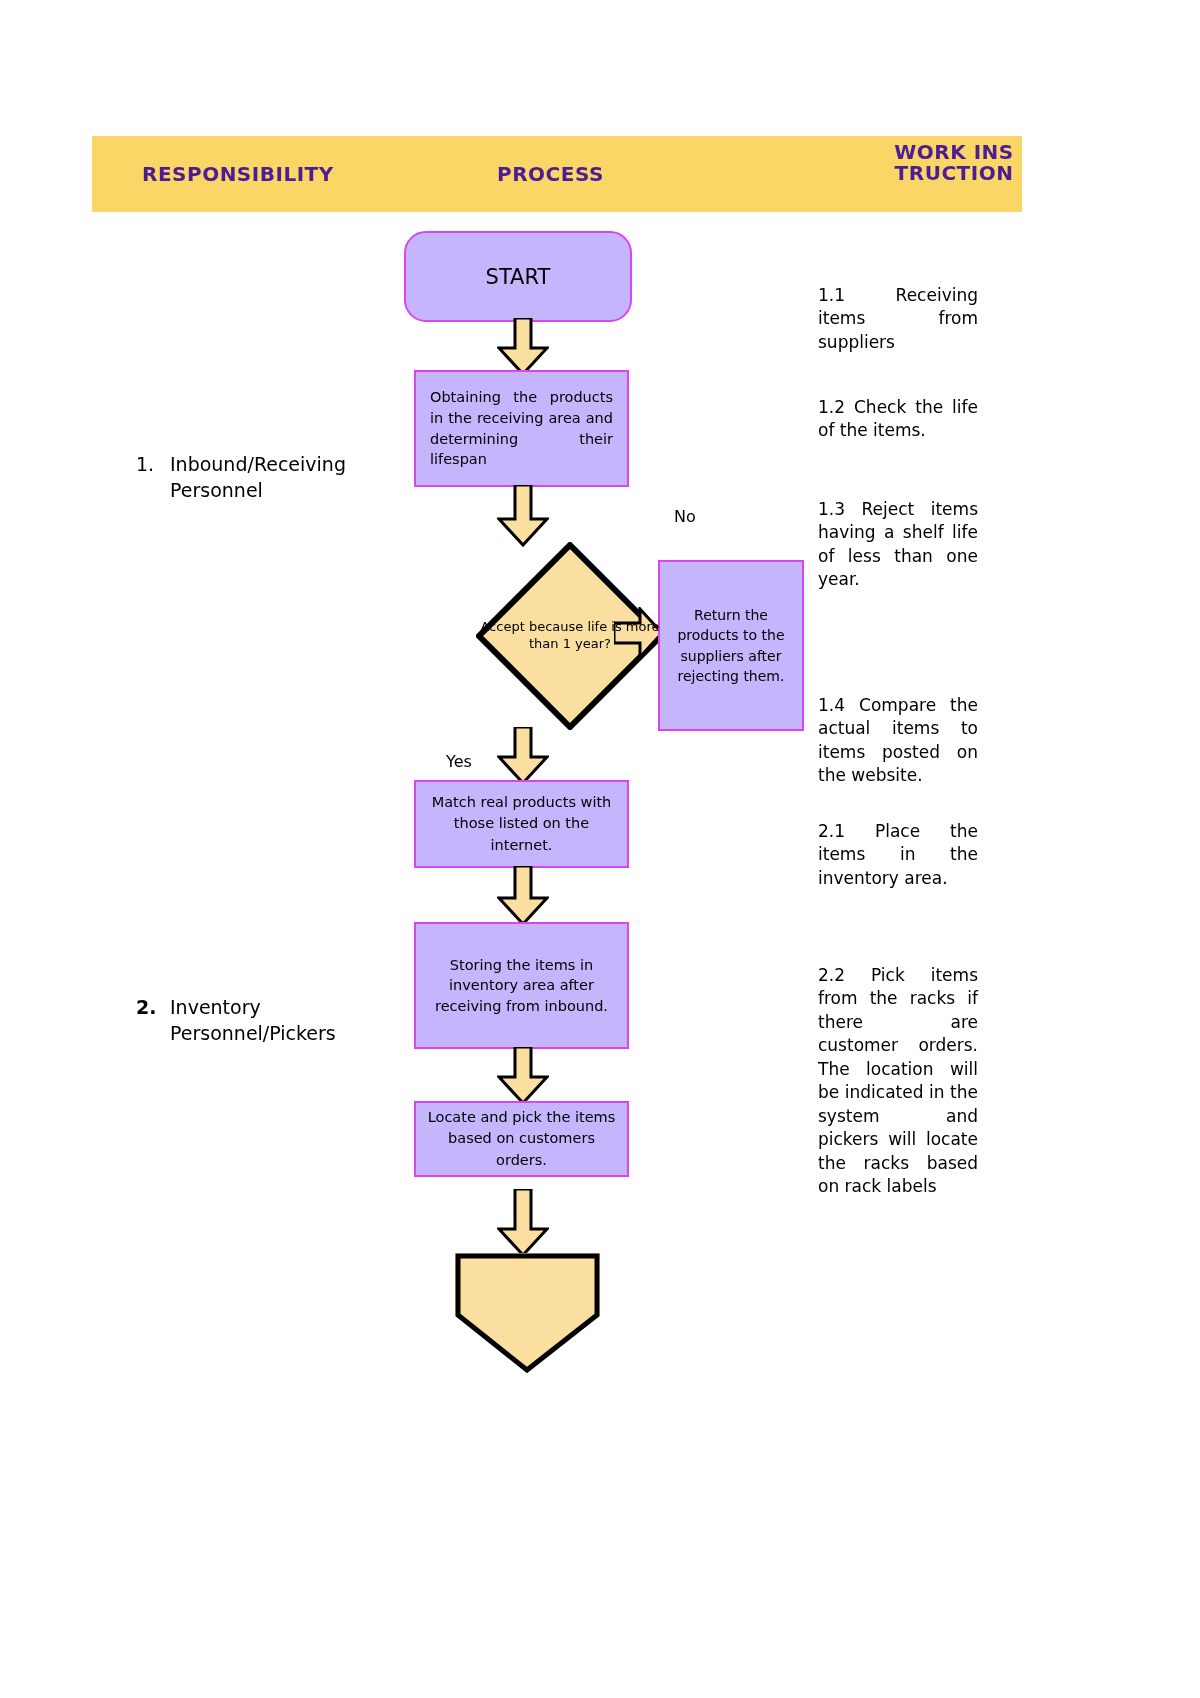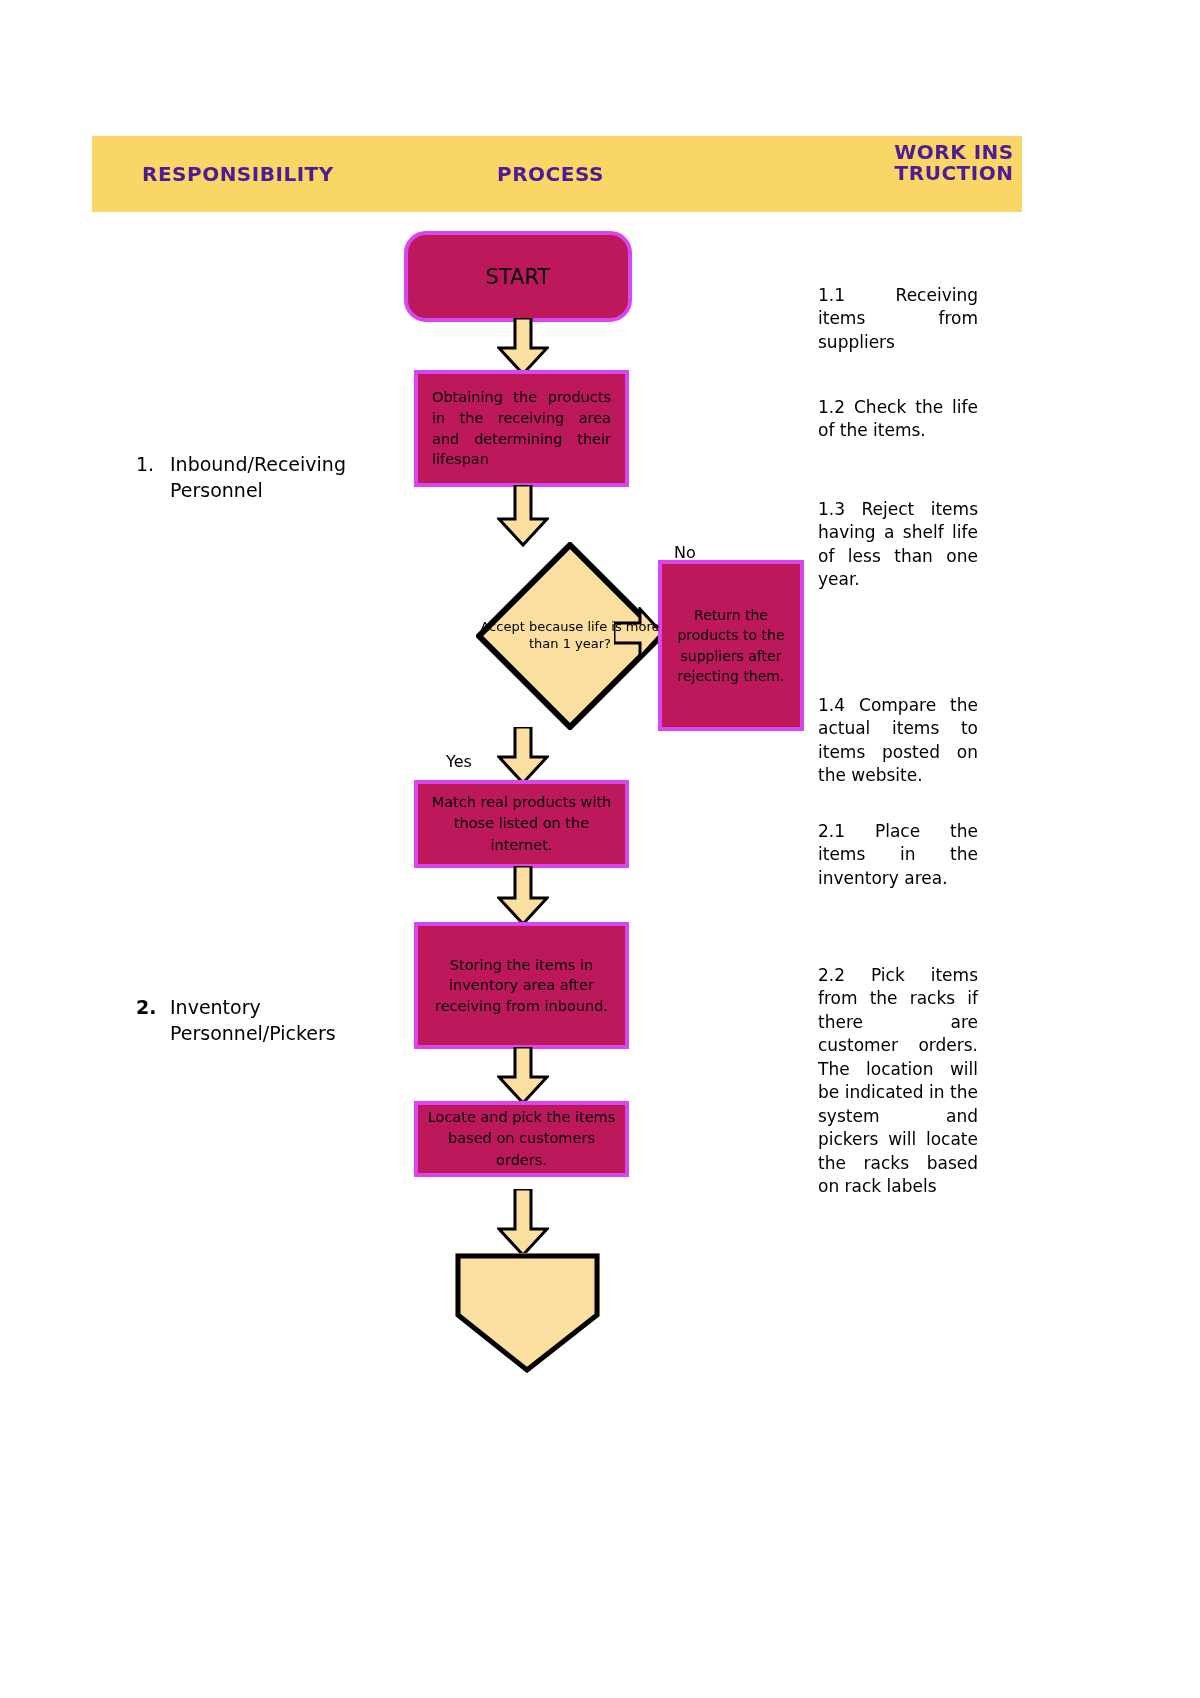--- a/index.html
+++ b/index.html
@@ -65,22 +65,22 @@
     width: 220px;
     vertical-align: top;
   }
   #resp-1 { left: 136px; top: 452px; text-decoration: underline; }
   #resp-2 { left: 136px; top: 995px; }
   #resp-1 .resp-num { font-weight: normal; }
 
   
   .shape {
     position: absolute;
-    background: #be185d;
-    border: 4px solid #d946ef;
+    background: #c4b5fd;
+    border: 2px solid #d946ef;
     box-sizing: border-box;
     display: flex;
     align-items: center;
     justify-content: center;
     text-align: center;
     color: #000;
   }
   .shape .txt {
     display: block;
     width: 100%;
@@ -205,21 +205,21 @@
     position: absolute;
     inset: 0;
   }
 
   
   .edge-label {
     position: absolute;
     font-size: 16px;
     color: #000;
   }
-  #label-no { left: 674px; top: 507px; margin-top: 36px; }
+  #label-no { left: 674px; top: 507px; }
   #label-yes { left: 446px; top: 752px; }
 
   
   .wi-item {
     position: absolute;
     left: 818px;
     width: 160px;
     font-size: 17px;
     line-height: 1.38;
     color: #000;

